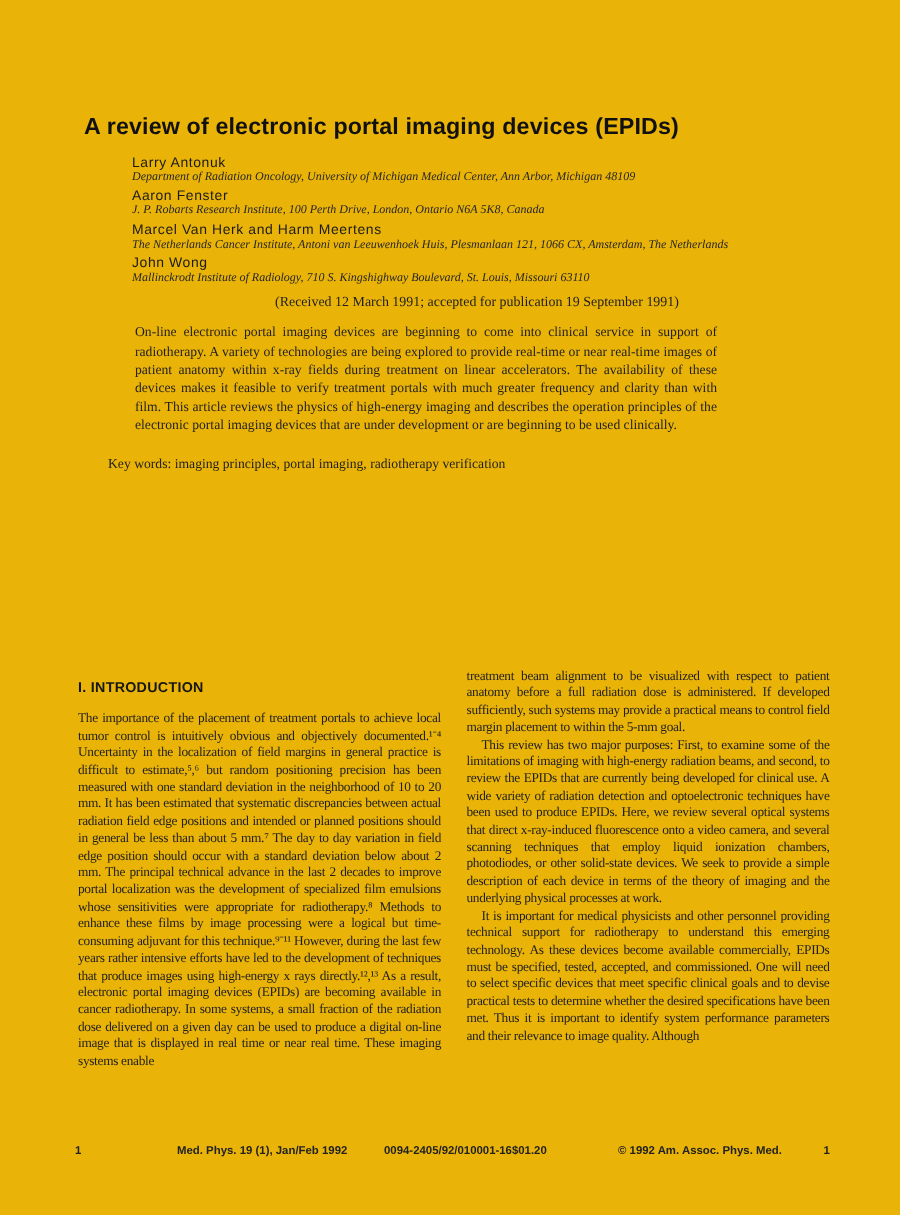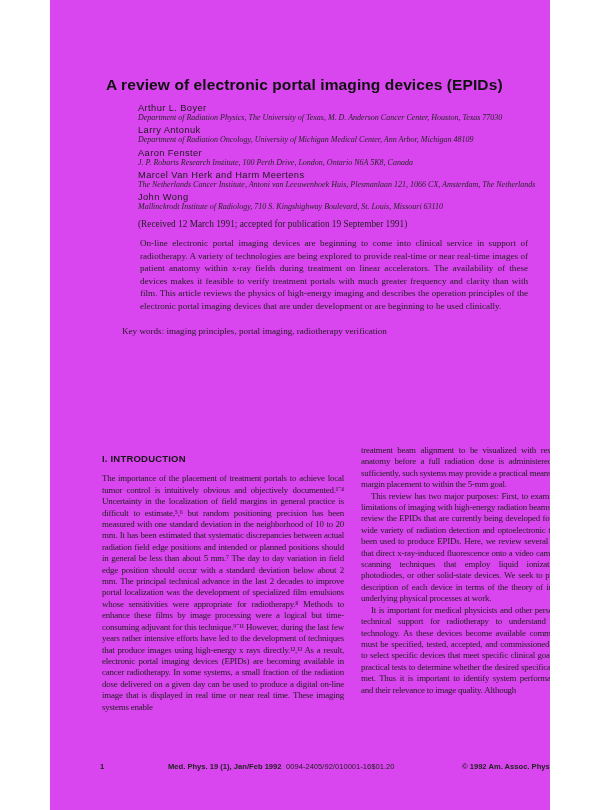--- a/index.html
+++ b/index.html
@@ -1,38 +1,38 @@
 <!DOCTYPE html>
 <html><head>
 <meta charset="utf-8">
 <style>
   html, body { margin:0; padding:0; background:#ffffff; }
   .page {
-    position:relative; width:500px; height:810px; margin:0 auto;
-    background:#d946ef; color:#1f1f1f; overflow:hidden;
+    position:relative; width:600px; height:810px; margin:0 auto;
+    background:#eab308; color:#1f1f1f; overflow:hidden;
     font-family:"Liberation Serif", serif;
   }
 
   
   .header { position:absolute; left:56px; top:76px; width:492px; }
   .title {
     margin:0 0 9px 0; color:#111;
     font-family:"Liberation Sans", sans-serif;
     font-size:15.5px; font-weight:bold; letter-spacing:0.1px;
   }
   .author { margin:0 0 3px 32px; }
   .author-name {
     font-family:"Liberation Sans", sans-serif;
     font-size:9.3px; line-height:10px; letter-spacing:0.4px; color:#1b1b1b;
   }
   .author-affil {
     font-family:"Liberation Serif", serif; font-style:italic;
     font-size:8px; line-height:9.3px; max-width:438px; color:#262626;
   }
-  .received { margin:8px 0 0 32px; font-size:9.3px; }
+  .received { margin:8px 0 0 32px; font-size:9.3px;text-align:center; }
   .abstract {
     margin:8px 16px 0 34px; width:388px;
     font-size:9.1px; line-height:12.4px; text-align:justify;
   }
   .keywords { margin:14px 0 0 16px; font-size:9.1px; }
 
   
   .columns { position:absolute; left:52px; top:445px; width:501px; display:flex; gap:17px; }
   .col {
     width:242px; font-size:8.9px; line-height:11.4px;
@@ -47,36 +47,32 @@
   .col p.indent { text-indent:10px; }
 
   
   .footer {
     position:absolute; left:0; top:762px; width:600px; height:14px;
     font-family:"Liberation Sans", sans-serif; font-size:7.6px; color:#222;
   }
   .footer span { position:absolute; white-space:nowrap; }
   .f-page-left  { left:50px;  font-weight:bold; }
   .f-journal    { left:78px;  font-weight:bold;padding-left:40px; }
-  .f-issn       { left:236px; }
+  .f-issn       { left:256px;font-weight:bold; }
   .f-copyright  { left:412px; font-weight:bold;text-align:center; }
   .f-page-right { left:549px; font-weight:bold; }
 </style>
 </head>
 <body>
 
 <div class="page">
 
   <div class="header">
     <h1 class="title">A review of electronic portal imaging devices (EPIDs)</h1>
 
-    <div class="author">
-      <div class="author-name">Arthur L. Boyer</div>
-      <div class="author-affil">Department of Radiation Physics, The University of Texas, M. D. Anderson Cancer Center, Houston, Texas 77030</div>
-    </div>
     <div class="author">
       <div class="author-name">Larry Antonuk</div>
       <div class="author-affil">Department of Radiation Oncology, University of Michigan Medical Center, Ann Arbor, Michigan 48109</div>
     </div>
     <div class="author">
       <div class="author-name">Aaron Fenster</div>
       <div class="author-affil">J. P. Robarts Research Institute, 100 Perth Drive, London, Ontario N6A 5K8, Canada</div>
     </div>
     <div class="author">
       <div class="author-name">Marcel Van Herk and Harm Meertens</div>

